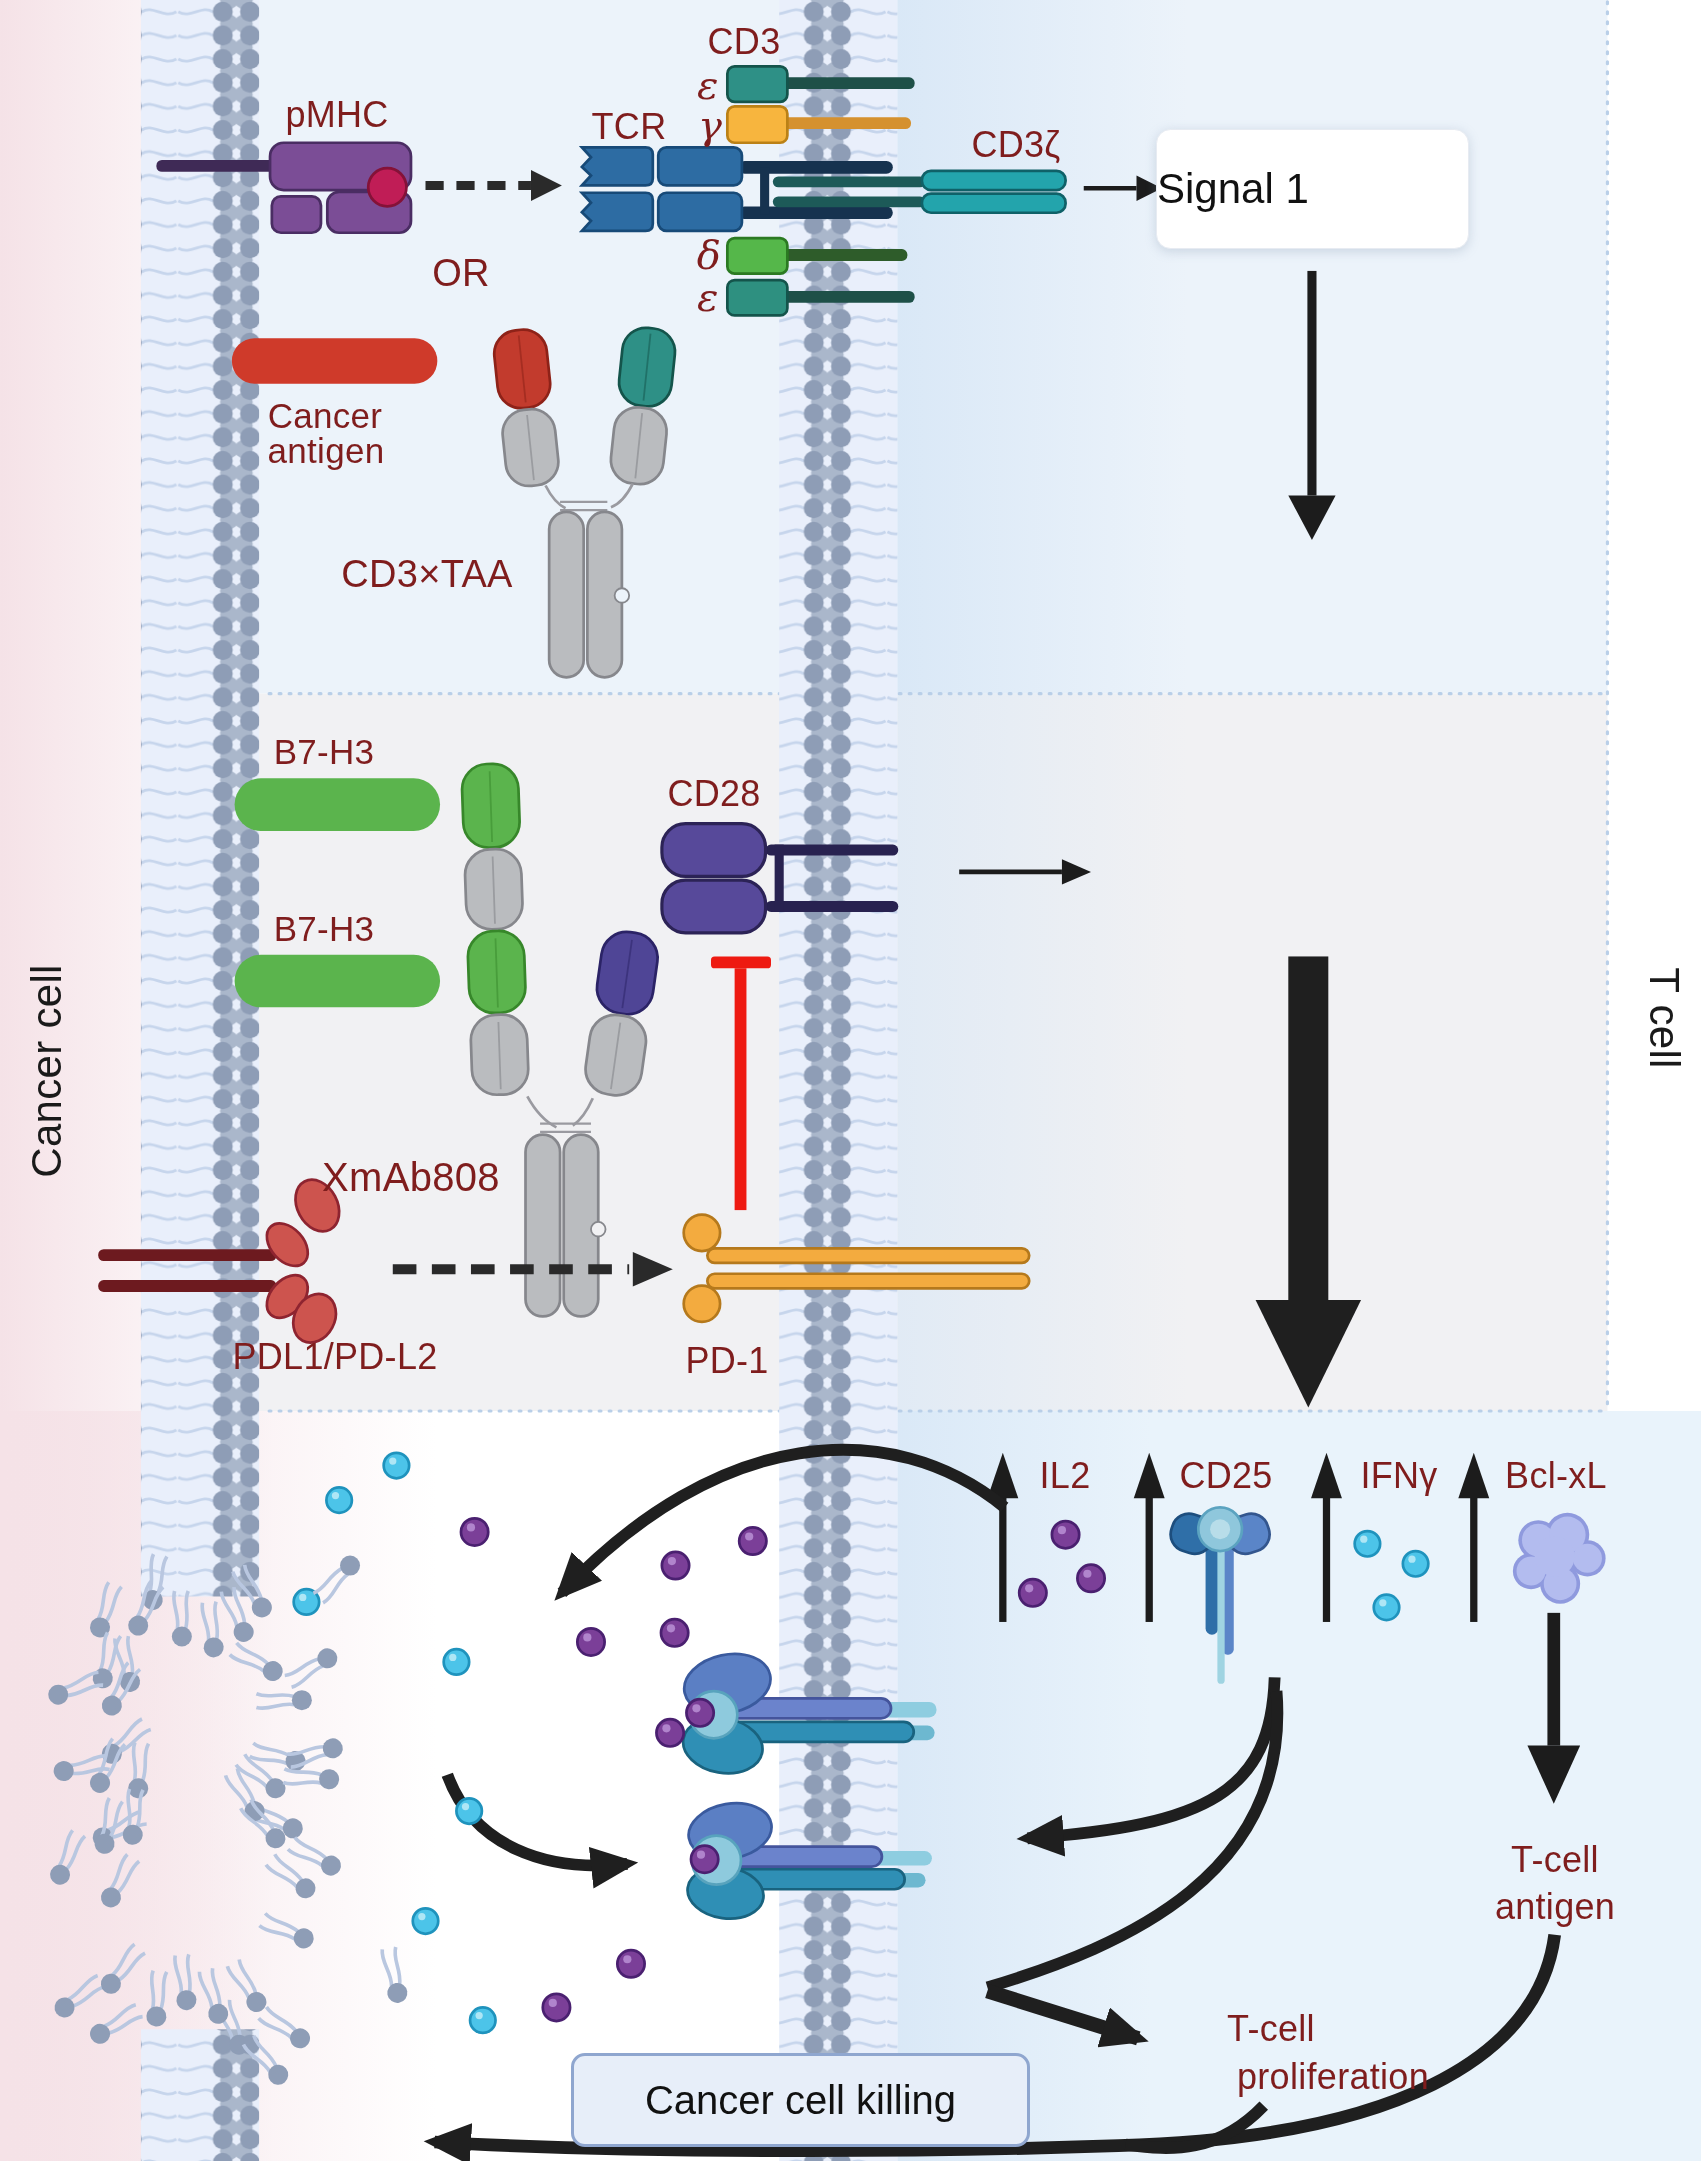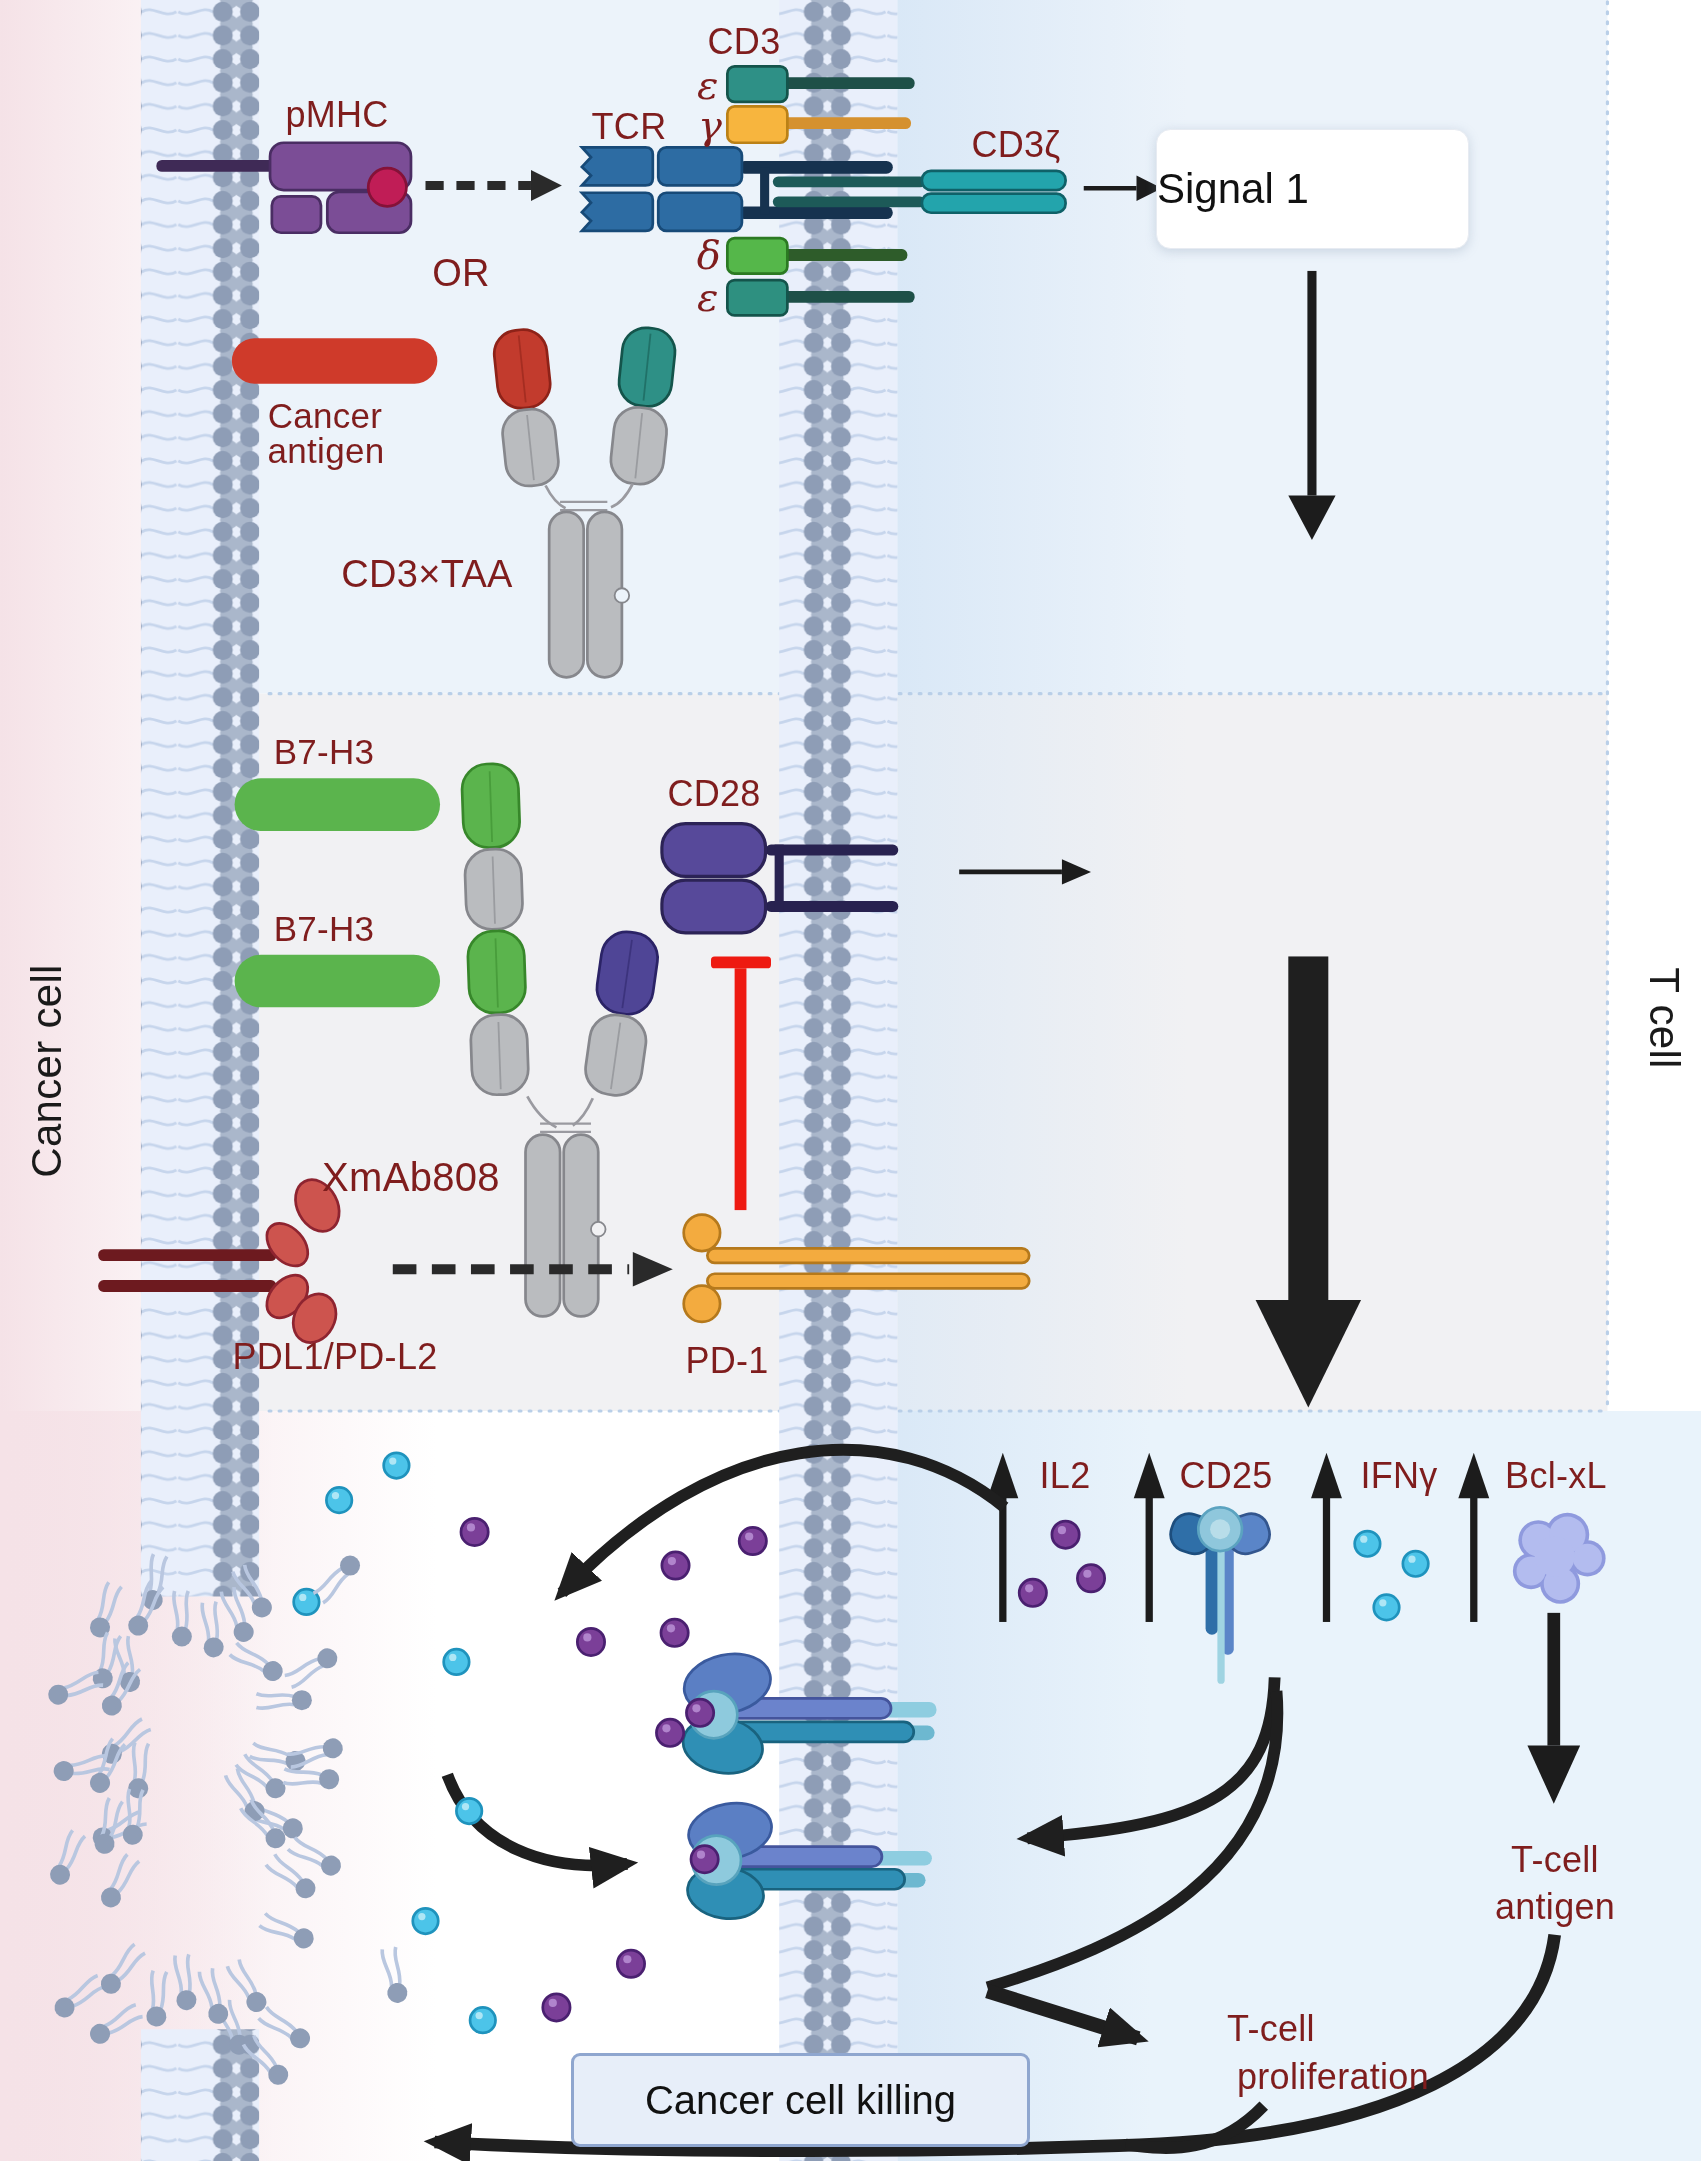--- a/index.html
+++ b/index.html
@@ -8,21 +8,21 @@
   #art{position:absolute;left:0;top:0;width:1702px;height:2162px;}
   .lbl{position:absolute;transform:translate(-50%,-50%);font:36px "Liberation Sans",sans-serif;
        color:#7f1d1d;white-space:nowrap;letter-spacing:0.3px;}
   .s38{font-size:35px}.s42{font-size:38px}.s46{font-size:40px}
   .greek{font-family:"DejaVu Serif",serif;font-style:italic;font-size:40px;}
   .vertl{transform:translate(-50%,-50%) rotate(-90deg);font-size:42px;color:#1a1a1a;}
   .vertr{transform:translate(-50%,-50%) rotate(90deg);font-size:42px;color:#1a1a1a;}
   .sigbox{position:absolute;background:#ffffff;border:1.8px solid #e7ebf2;border-radius:14.5px;
           box-shadow:0 2.7px 11px rgba(120,140,170,.28);display:flex;align-items:center;
           justify-content:flex-start;font-size:42px;color:#111;}
-  .killbox{position:absolute;background:#e7eef9;border:3.6px solid #8fa6cf;border-radius:9px;
+  .killbox{position:absolute;background:#e7eef9;border:3.6px solid #8fa6cf;border-radius:14px;
           display:flex;align-items:center;justify-content:center;font-size:40px;color:#111;}
 </style>
 </head>
 <body>
 
 <div id="stage">
 
 <svg id="art" viewBox="0 0 1872 2378">
   <defs>
     <linearGradient id="pinkg" x1="0" y1="0" x2="1" y2="0">

